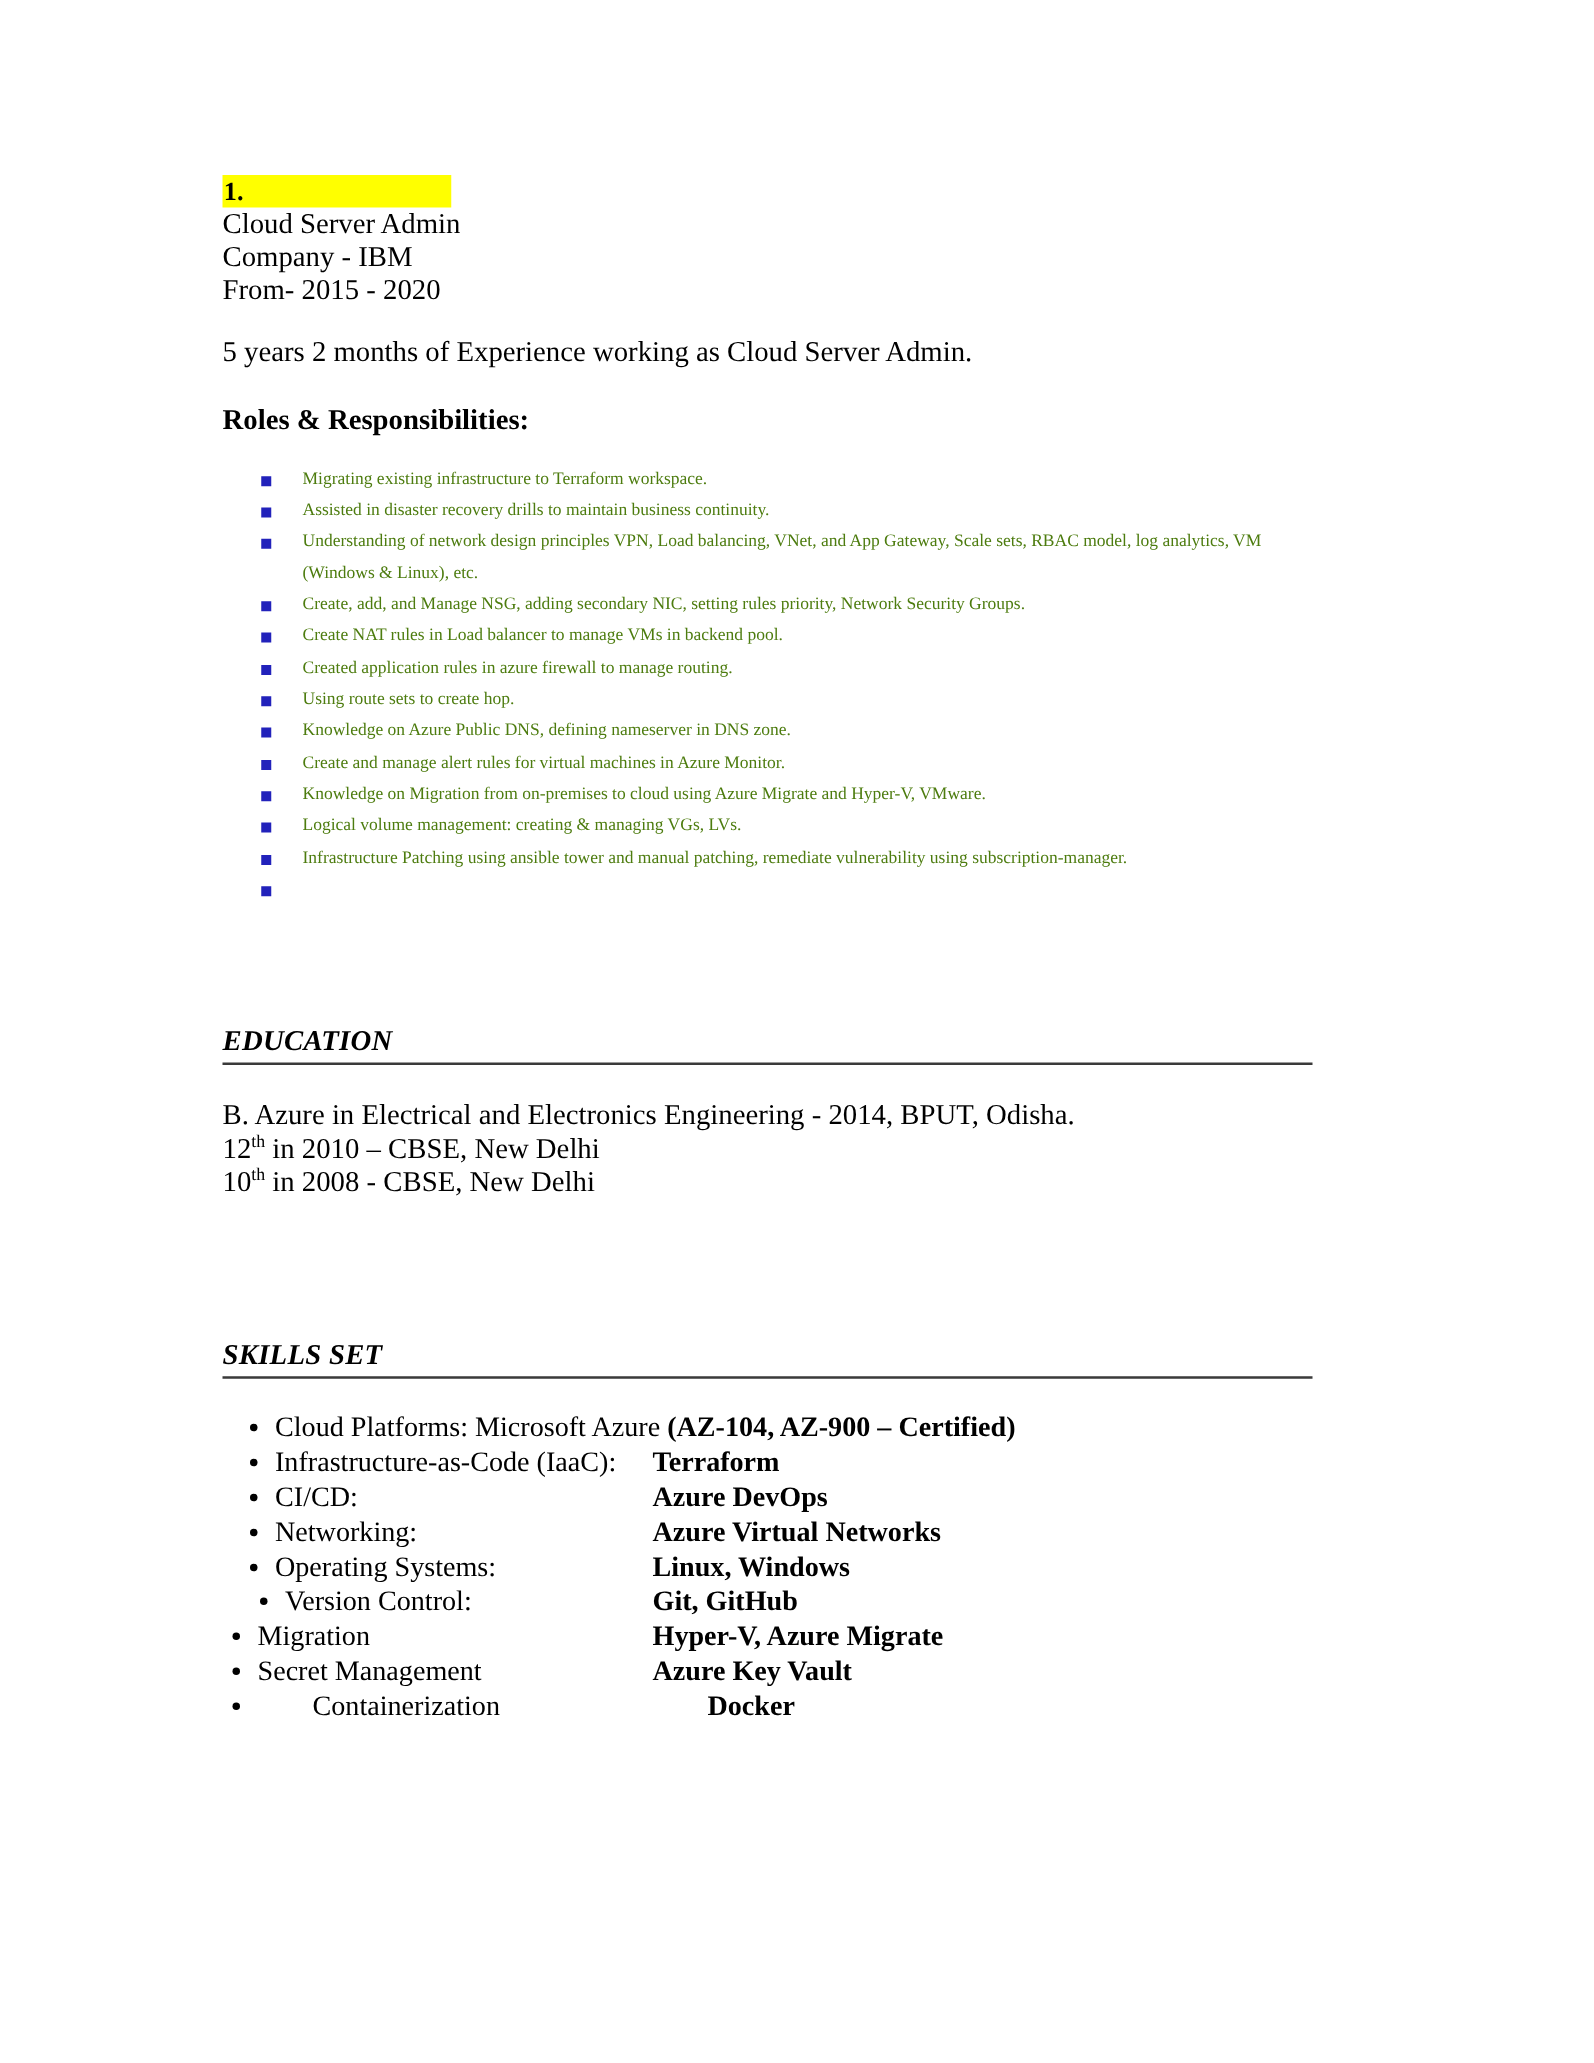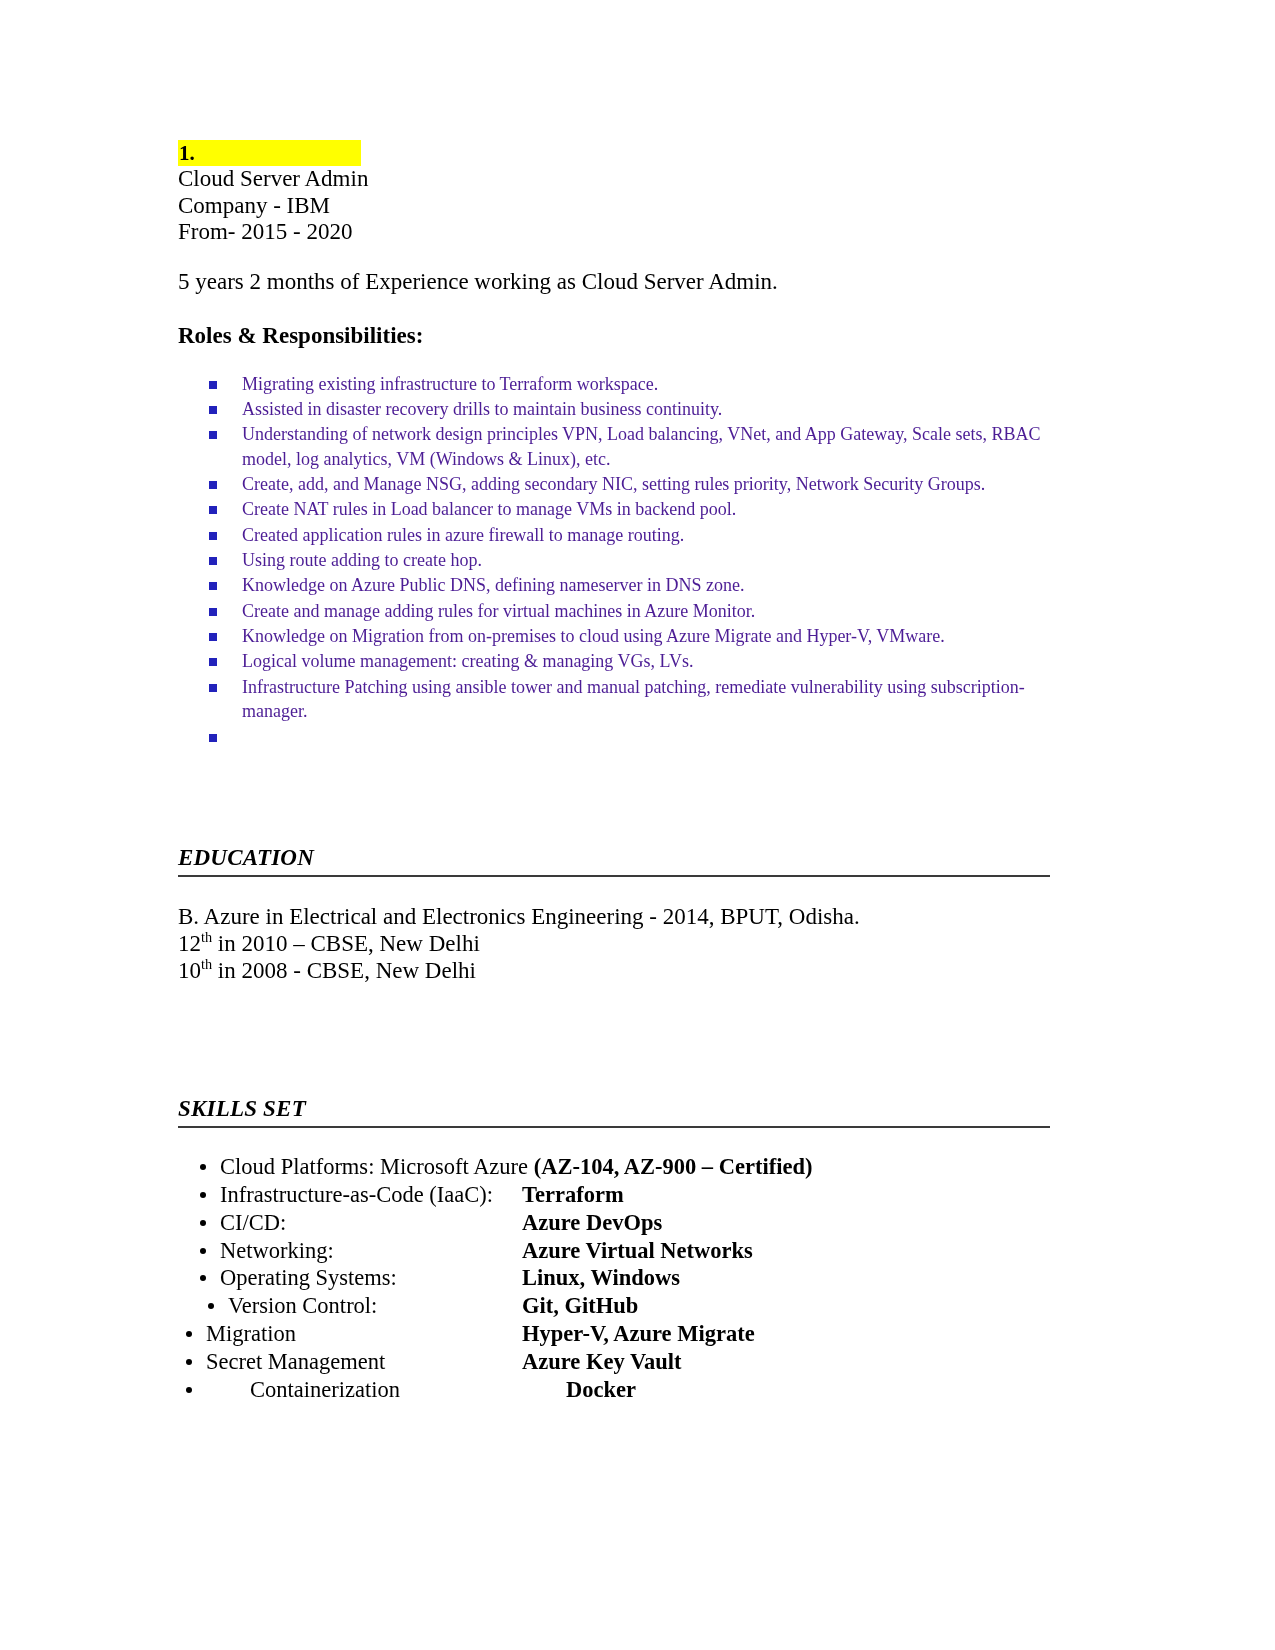--- a/index.html
+++ b/index.html
@@ -60,24 +60,24 @@
   
   .blue-list {
     list-style: none;
     margin: 0;
     padding: 0;
     color: #2222bb;
   }
   .blue-list li {
     position: relative;
     padding-left: 64px;
-    font-size: 18px;
+    font-size: 14px;
     line-height: 24.8px;
     margin: 0 0 0.5px 0;
-    color: #4c1d95;
+    color: #4d7c0f;
   }
   .blue-list li .sq {
     position: absolute;
     left: 31px;
     top: 9px;
     width: 8px;
     height: 8px;
     background: #2222bb;
     display: block;
   }
@@ -163,23 +163,23 @@
 
     <div class="spacer-sm"></div>
 
     <ul class="blue-list" id="responsibilities-list">
         <li><span class="sq"></span><span>Migrating existing infrastructure to Terraform workspace.</span></li>
         <li><span class="sq"></span><span>Assisted in disaster recovery drills to maintain business continuity.</span></li>
         <li><span class="sq"></span><span>Understanding of network design principles VPN, Load balancing, VNet, and App Gateway, Scale sets, RBAC model, log analytics, VM (Windows &amp; Linux), etc.</span></li>
         <li><span class="sq"></span><span>Create, add, and Manage NSG, adding secondary NIC, setting rules priority, Network Security Groups.</span></li>
         <li><span class="sq"></span><span>Create NAT rules in Load balancer to manage VMs in backend pool.</span></li>
         <li><span class="sq"></span><span>Created application rules in azure firewall to manage routing.</span></li>
-        <li><span class="sq"></span><span>Using route adding to create hop.</span></li>
+        <li><span class="sq"></span><span>Using route sets to create hop.</span></li>
         <li><span class="sq"></span><span>Knowledge on Azure Public DNS, defining nameserver in DNS zone.</span></li>
-        <li><span class="sq"></span><span>Create and manage adding rules for virtual machines in Azure Monitor.</span></li>
+        <li><span class="sq"></span><span>Create and manage alert rules for virtual machines in Azure Monitor.</span></li>
         <li><span class="sq"></span><span>Knowledge on Migration from on-premises to cloud using Azure Migrate and Hyper-V, VMware.</span></li>
         <li><span class="sq"></span><span>Logical volume management: creating &amp; managing VGs, LVs.</span></li>
         <li><span class="sq"></span><span>Infrastructure Patching using ansible tower and manual patching, remediate vulnerability using subscription-manager.</span></li>
         <li class="empty"><span class="sq"></span><span></span></li>
       </ul>
 
     <div class="spacer-lg"></div>
 
     <div>
       <div class="section-head">EDUCATION</div>

